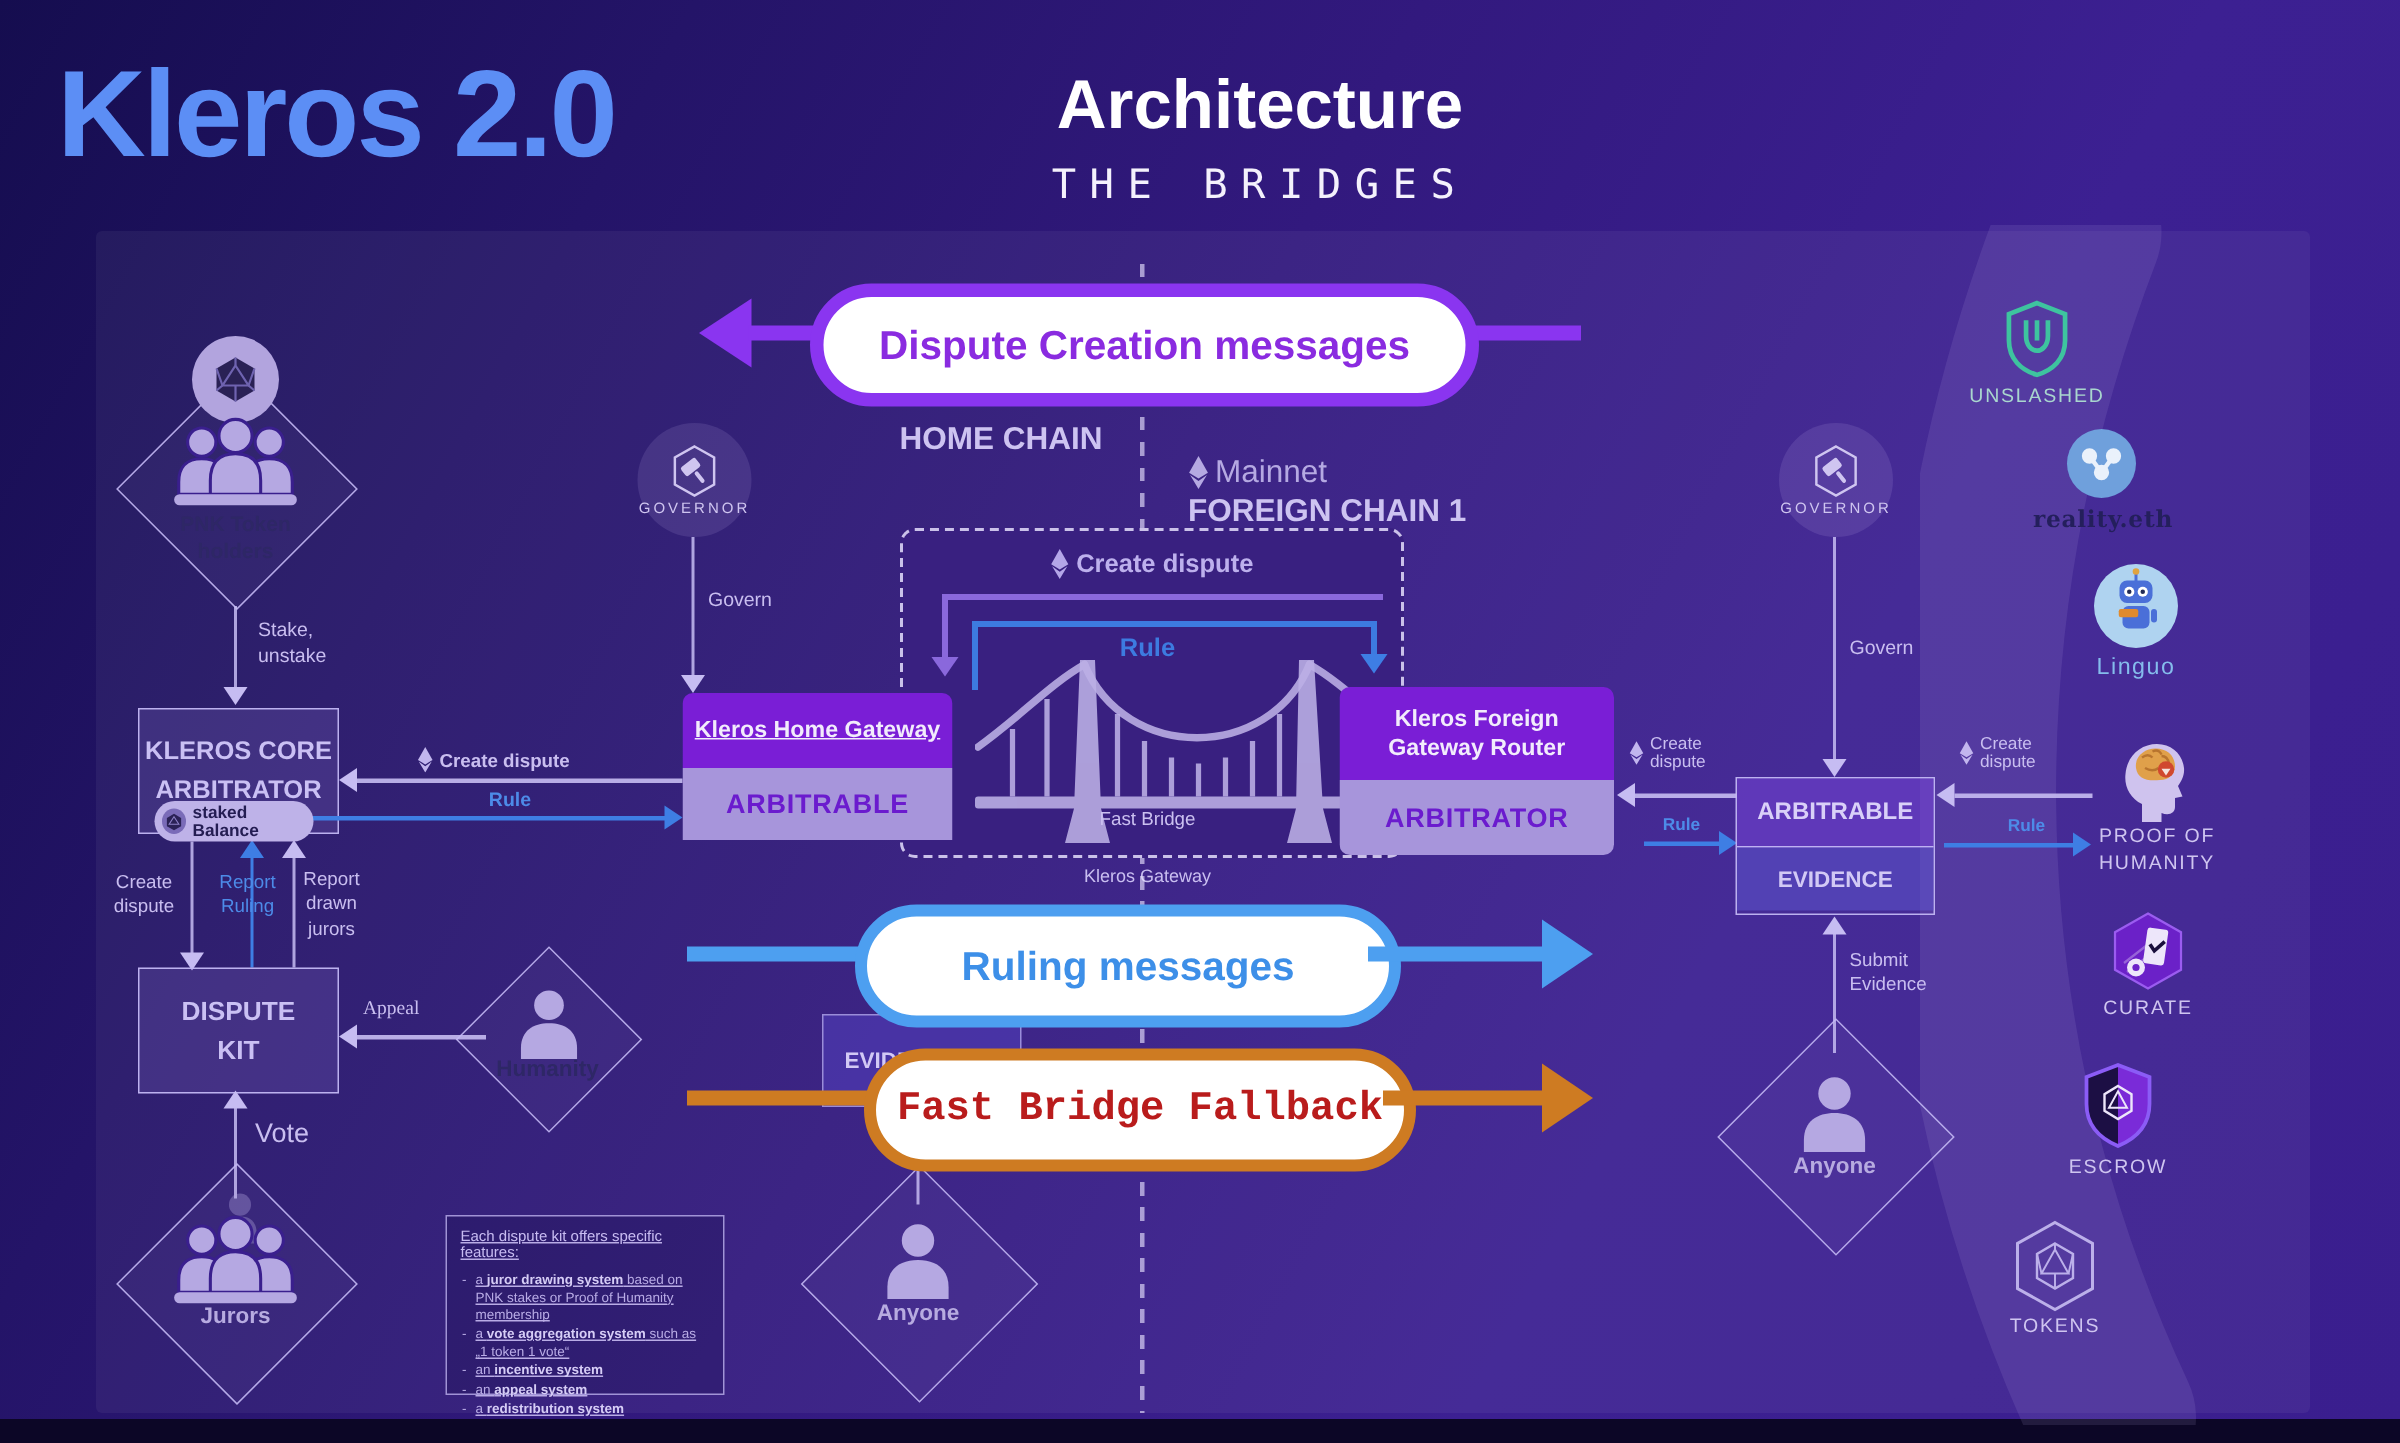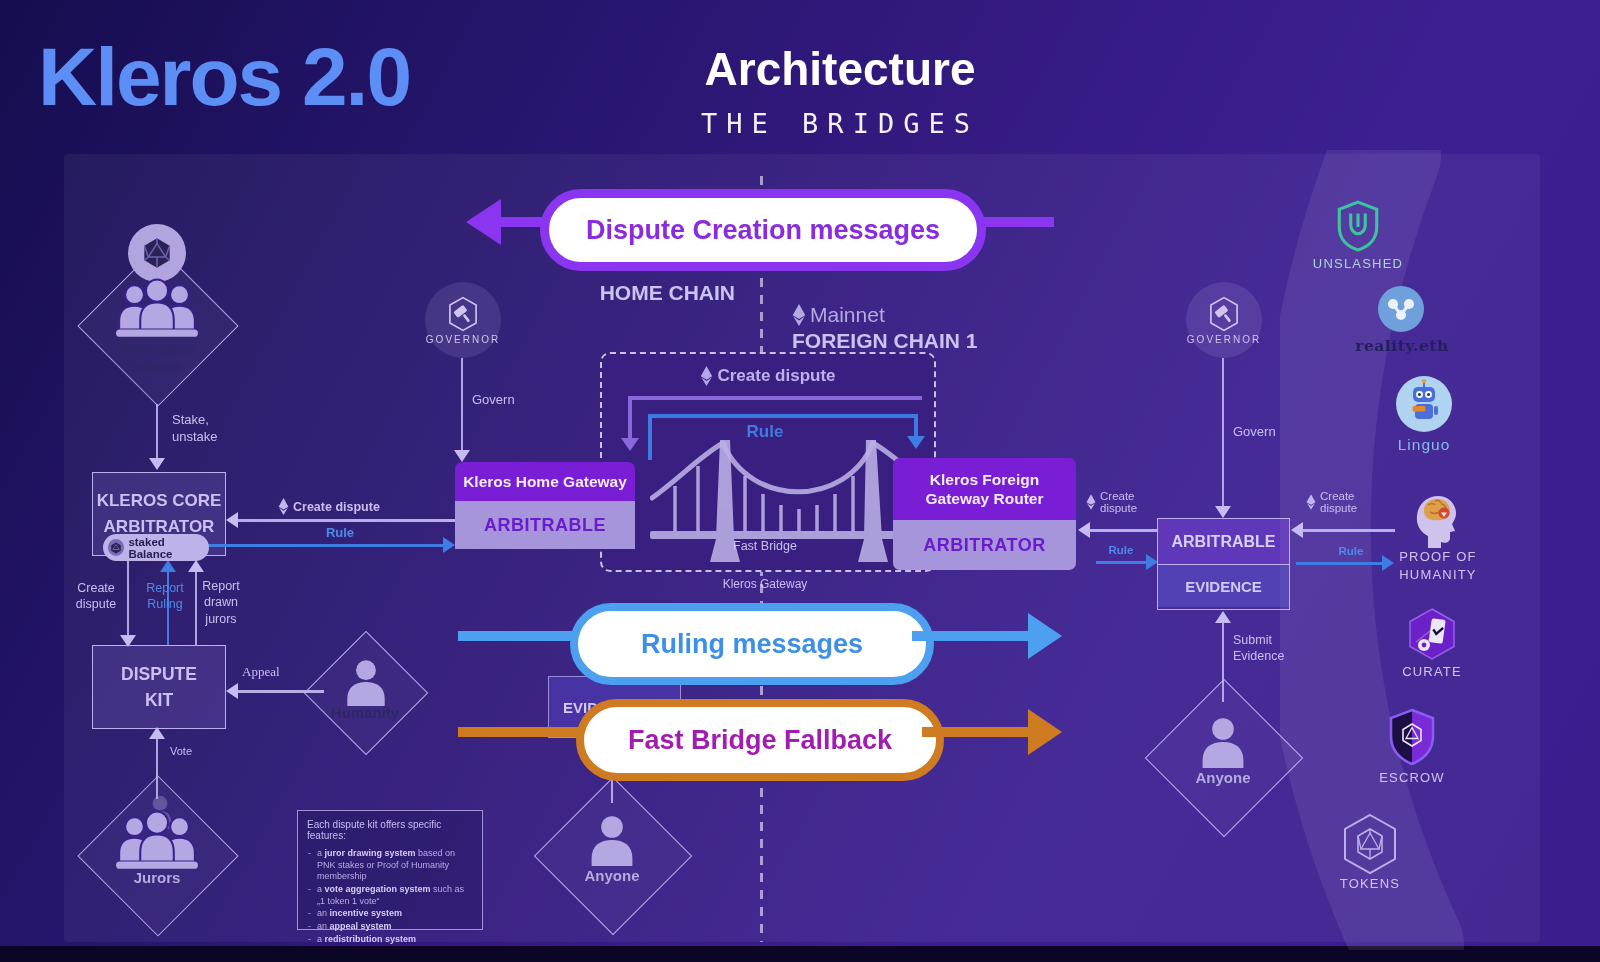--- a/index.html
+++ b/index.html
@@ -32,21 +32,21 @@
   .gw{position:absolute;border-radius:7px;overflow:hidden;display:flex;flex-direction:column;z-index:3;}
   .gw-top{background:#7a1ed6;color:#f2ecfc;font-weight:bold;font-size:15.5px;display:flex;align-items:center;
     justify-content:center;white-space:pre-line;text-align:center;line-height:1.25;flex:none;}
   .gw-bot{background:#a795db;color:#6b1bce;font-weight:bold;font-size:18px;letter-spacing:.5px;
     display:flex;align-items:center;justify-content:center;flex:none;}
   .gov{position:absolute;width:76px;height:76px;border-radius:50%;background:rgba(205,192,245,.13);
     display:flex;flex-direction:column;align-items:center;justify-content:center;gap:2px;}
   .gov span{font-size:10px;letter-spacing:2px;color:#cfc5f0;}
   .eco-lbl{position:absolute;text-align:center;color:#cfc5f0;font-size:13px;letter-spacing:1.2px;white-space:pre-line;}
   .feat{position:absolute;left:297px;top:810px;width:186px;height:120px;border:1.2px solid rgba(190,178,240,.8);
-    background:rgba(20,12,70,.25);padding:8px 9px;box-sizing:border-box;color:#b9ace6;}
+    background:rgba(20,12,70,.25);padding:8px 9px;box-sizing:border-box;color:#b9ace6;text-decoration:underline;}
   .feat .ft{font-size:10px;color:#c8bcf2;margin-bottom:7px;}
   .feat .fi{font-size:9px;line-height:1.3;margin-bottom:1px;padding-left:10px;position:relative;}
   .feat .fi::before{content:"-";position:absolute;left:1px;}
   .feat b{color:#d6cdf6;}
   .ethflex{position:absolute;display:flex;align-items:center;gap:4px;color:#c9bef0;}
   .divider{position:absolute;left:760px;top:176px;width:3px;height:766px;z-index:1;
     background:repeating-linear-gradient(to bottom,rgba(228,222,252,.65) 0 9px,transparent 9px 17px);}
 </style>
 </head>
 <body>
@@ -144,21 +144,21 @@
   <svg class="abs" style="left:344px;top:658px;z-index:2;" width="44" height="50" viewBox="0 0 24 27">
     <g fill="#b5a8e2">
         <circle cx="12" cy="6.5" r="5.4"></circle>
         <path d="M1.8,26 L1.8,22 C1.8,15.8 6.2,13 12,13 C17.8,13 22.2,15.8 22.2,22 L22.2,26 Z"></path>
       </g>
   </svg>
   <div class="lbl c b" style="left:315px;top:703px;width:100px;font-size:15px;color:#2e2766;z-index:2;">Humanity</div>
 
   <div class="vl" style="left:156px;top:737px;height:62px;"></div>
   <div class="tri t-up" style="left:149px;top:727px;"></div>
-  <div class="lbl" style="left:170px;top:744px;font-size:11px;">Vote</div>
+  <div class="lbl" style="left:170px;top:744px;font-size:18px;">Vote</div>
   <div class="diamond" style="left:101px;top:799px;width:112px;height:112px;"></div>
   <svg class="abs" style="left:130px;top:792px;opacity:.35;z-index:2;" width="60" height="44" viewBox="0 0 44 32">
     <g fill="#b5a8e2">
         <circle cx="22" cy="8" r="5.4"></circle>
         <path d="M13.8,27 L13.8,22.5 C13.8,16 17.3,13.8 22,13.8 C26.7,13.8 30.2,16 30.2,22.5 L30.2,27 Z"></path>
       </g>
   </svg>
   <svg class="abs" style="left:112px;top:806px;z-index:2;" width="90" height="66" viewBox="0 0 44 32">
     <g fill="#b5a8e2" stroke="#3a1f8e" stroke-width="1">
       <circle cx="11" cy="10" r="4.6"></circle>
@@ -250,21 +250,21 @@
         <line x1="185" y1="58" x2="185" y2="95"></line>
       <line x1="203" y1="40" x2="203" y2="95"></line>
         <line x1="248" y1="30" x2="248" y2="95"></line>
       <line x1="271" y1="50" x2="271" y2="95"></line>
     </g>
   </svg>
   <div class="lbl c" style="left:700px;top:538px;width:130px;font-size:12.5px;color:#cbc0f0;z-index:3;">Fast Bridge</div>
   <div class="lbl c" style="left:690px;top:577px;width:150px;font-size:12px;">Kleros Gateway</div>
 
   <div class="gw" style="left:455px;top:462px;width:180px;height:105px;">
-    <div class="gw-top" style="height:39px;">Kleros Home Gateway</div>
+    <div class="gw-top" style="height:50px;text-decoration:underline;">Kleros Home Gateway</div>
     <div class="gw-bot" style="height:48px;">ARBITRABLE</div>
   </div>
 
   <div class="gw" style="left:893px;top:458px;width:183px;height:112px;">
     <div class="gw-top" style="height:62px;">Kleros Foreign
 Gateway Router</div>
     <div class="gw-bot" style="height:50px;">ARBITRATOR</div>
   </div>
 
   <div class="hl" style="left:238px;top:519px;width:217px;"></div>
@@ -329,21 +329,21 @@
   <div class="abs" style="left:548px;top:676px;width:133px;height:62px;border:1.4px solid rgba(190,180,240,.7);background:rgba(80,62,185,.6);display:flex;align-items:center;box-sizing:border-box;z-index:2;">
     <span style="padding-left:14px;font-weight:bold;font-size:15px;color:#d2c9f5;">EVIDENCE</span>
   </div>
 
   <div class="pline" style="left:458px;top:631px;width:116px;background:#4d9ff0;"></div>
   <div class="pill" style="left:570px;top:603px;width:348px;height:66px;border:8px solid #4d9ff0;color:#3d8fe8;">Ruling messages</div>
   <div class="pline" style="left:912px;top:631px;width:118px;background:#4d9ff0;"></div>
   <div class="bigtri" style="left:1028px;top:613px;border-top:23px solid transparent;border-bottom:23px solid transparent;border-left:34px solid #4d9ff0;"></div>
 
   <div class="pline" style="left:458px;top:727px;width:122px;background:#ce7b22;"></div>
-  <div class="pill" style="left:576px;top:699px;width:352px;height:66px;border:8px solid #ce7b22;color:#a21caf;">Fast Bridge Fallback</div>
+  <div class="pill" style="left:576px;top:699px;width:352px;height:66px;border:8px solid #ce7b22;color:#b91c1c;font-family:Liberation Mono, monospace;">Fast Bridge Fallback</div>
   <div class="pline" style="left:922px;top:727px;width:108px;background:#ce7b22;"></div>
   <div class="bigtri" style="left:1028px;top:709px;border-top:23px solid transparent;border-bottom:23px solid transparent;border-left:34px solid #ce7b22;"></div>
 
   <div class="vl" style="left:611px;top:767px;height:36px;"></div>
   <div class="diamond" style="left:557px;top:800px;width:110px;height:110px;"></div>
   <svg class="abs" style="left:588px;top:814px;z-index:2;" width="48" height="54" viewBox="0 0 24 27">
     <g fill="#b5a8e2">
         <circle cx="12" cy="6.5" r="5.4"></circle>
         <path d="M1.8,26 L1.8,22 C1.8,15.8 6.2,13 12,13 C17.8,13 22.2,15.8 22.2,22 L22.2,26 Z"></path>
       </g>

